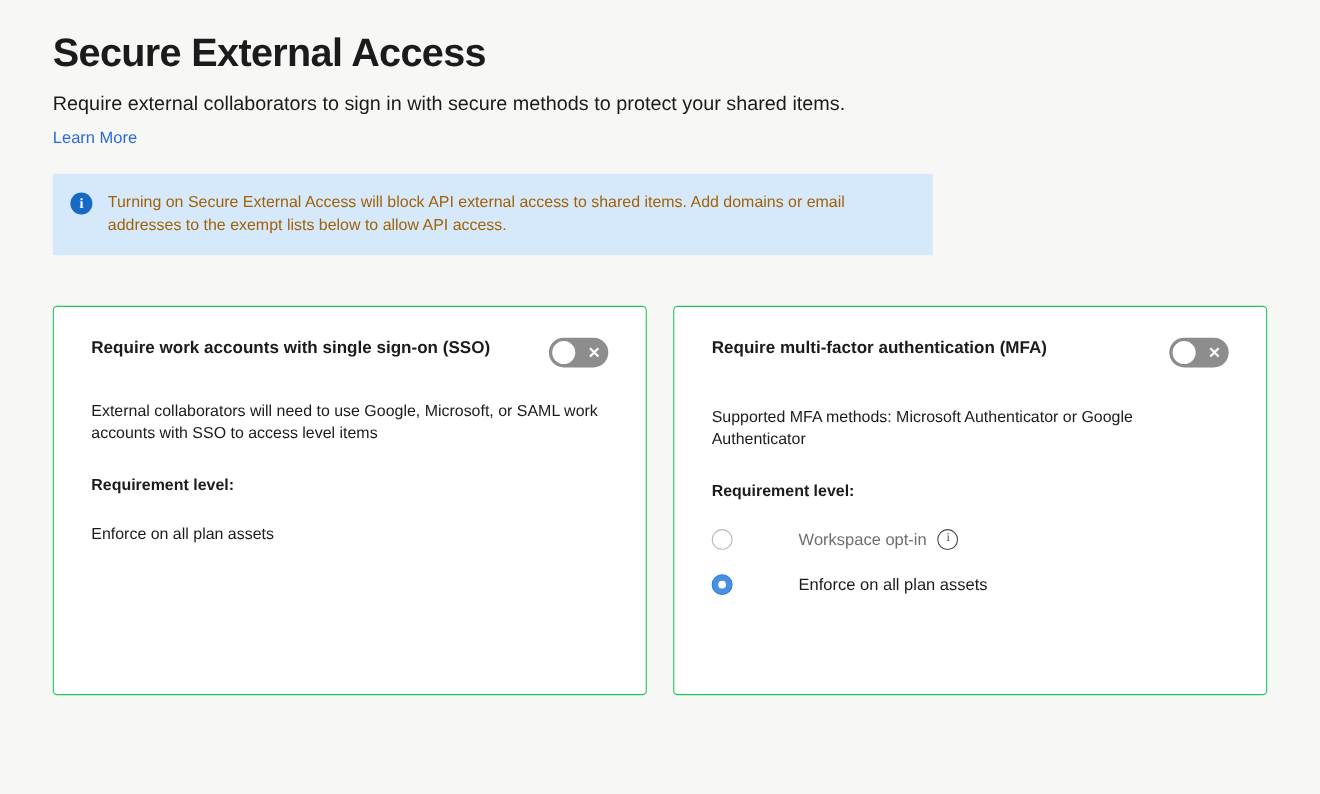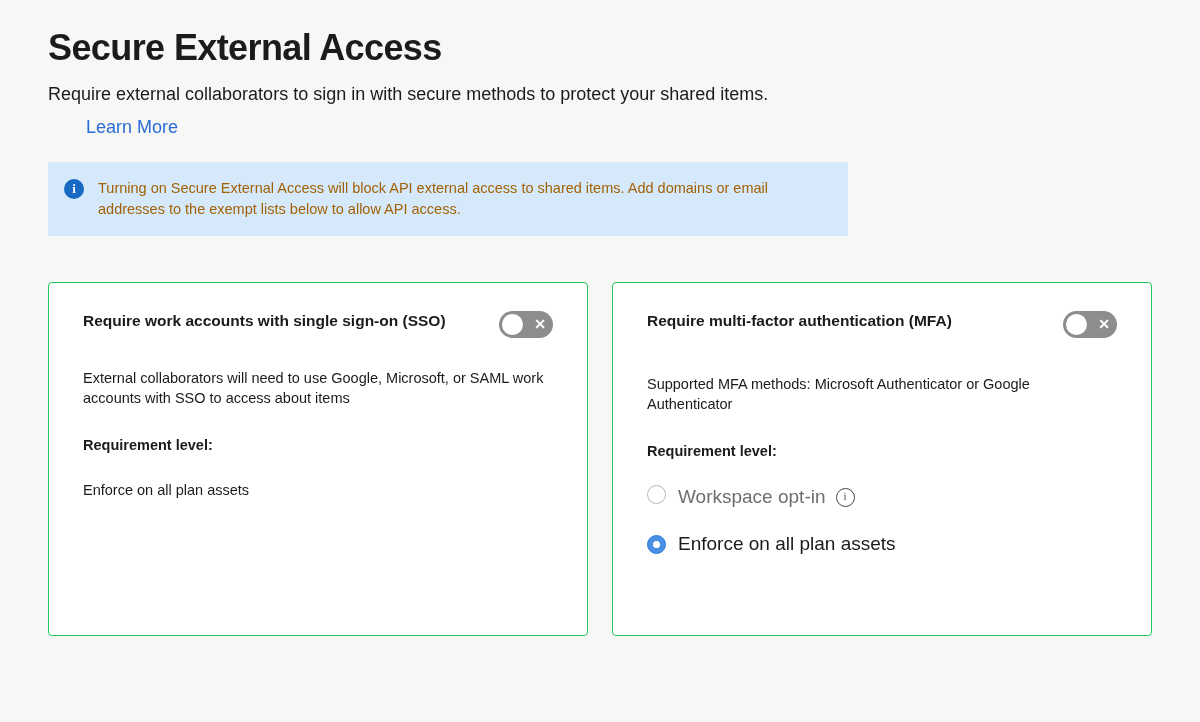--- a/index.html
+++ b/index.html
@@ -26,27 +26,26 @@
     margin: 0 0 14px 0;
     line-height: 1.1;
   }
   .subtitle {
     font-size: 18px;
     color: #1b1b1b;
     margin: 0 0 10px 0;
     line-height: 1.4;
   }
   .learn-more {
-    font-size: 18px;
+    font-size: 15px;
     color: #2b6cd4;
     text-decoration: none;
     display: inline-block;
     margin-bottom: 24px;
     cursor: pointer;
-    margin-left: 38px;
   }
   .info-banner {
     background: #d6e9fb;
     width: 800px;
     box-sizing: border-box;
     padding: 16px 18px 16px 16px;
     display: flex;
     align-items: flex-start;
     gap: 14px;
     margin-bottom: 46px;
@@ -188,22 +187,23 @@
     margin: -3.5px 0 0 -3.5px;
     border-radius: 50%;
     background: #ffffff;
   }
   .radio-main {
     display: flex;
     align-items: center;
     gap: 10px;
   }
   .radio-label {
-    font-size: 19px;
+    font-size: 15px;
     color: #6e6e6e;
+    margin-left: 48px;
   }
   .radio-label.enabled {
     color: #1b1b1b;
   }
   .info-mini {
     width: 17px;
     height: 17px;
     border-radius: 50%;
     border: 1.3px solid #4a4a4a;
     color: #4a4a4a;
@@ -247,21 +247,21 @@
 
     <div class="card">
       <div class="card-head">
         <h3 class="card-title">Require work accounts with single sign-on (SSO)</h3>
         <div class="toggle">
           <span class="knob"></span>
           <span class="x">✕</span>
         </div>
       </div>
       <div class="card-body">
-        <p class="card-desc">External collaborators will need to use Google, Microsoft, or SAML work accounts with SSO to access about items</p>
+        <p class="card-desc">External collaborators will need to use Google, Microsoft, or SAML work accounts with SSO to access level items</p>
         <p class="req-label">Requirement level:</p>
         <p class="plain-option">Enforce on all plan assets</p>
       </div>
     </div>
 
     <div class="card">
       <div class="card-head">
         <h3 class="card-title">Require multi-factor authentication (MFA)</h3>
         <div class="toggle">
           <span class="knob"></span>

